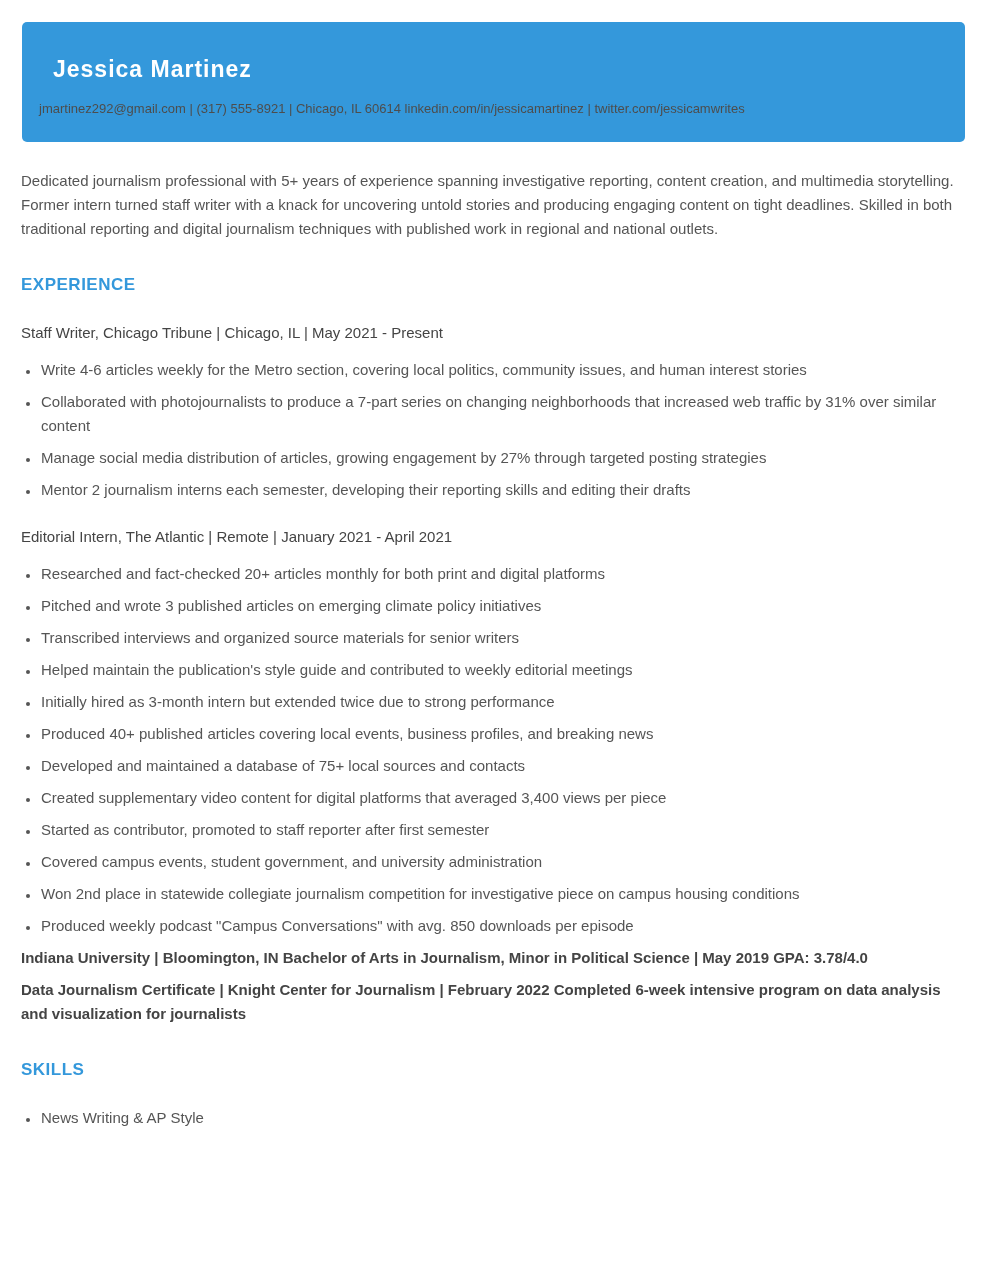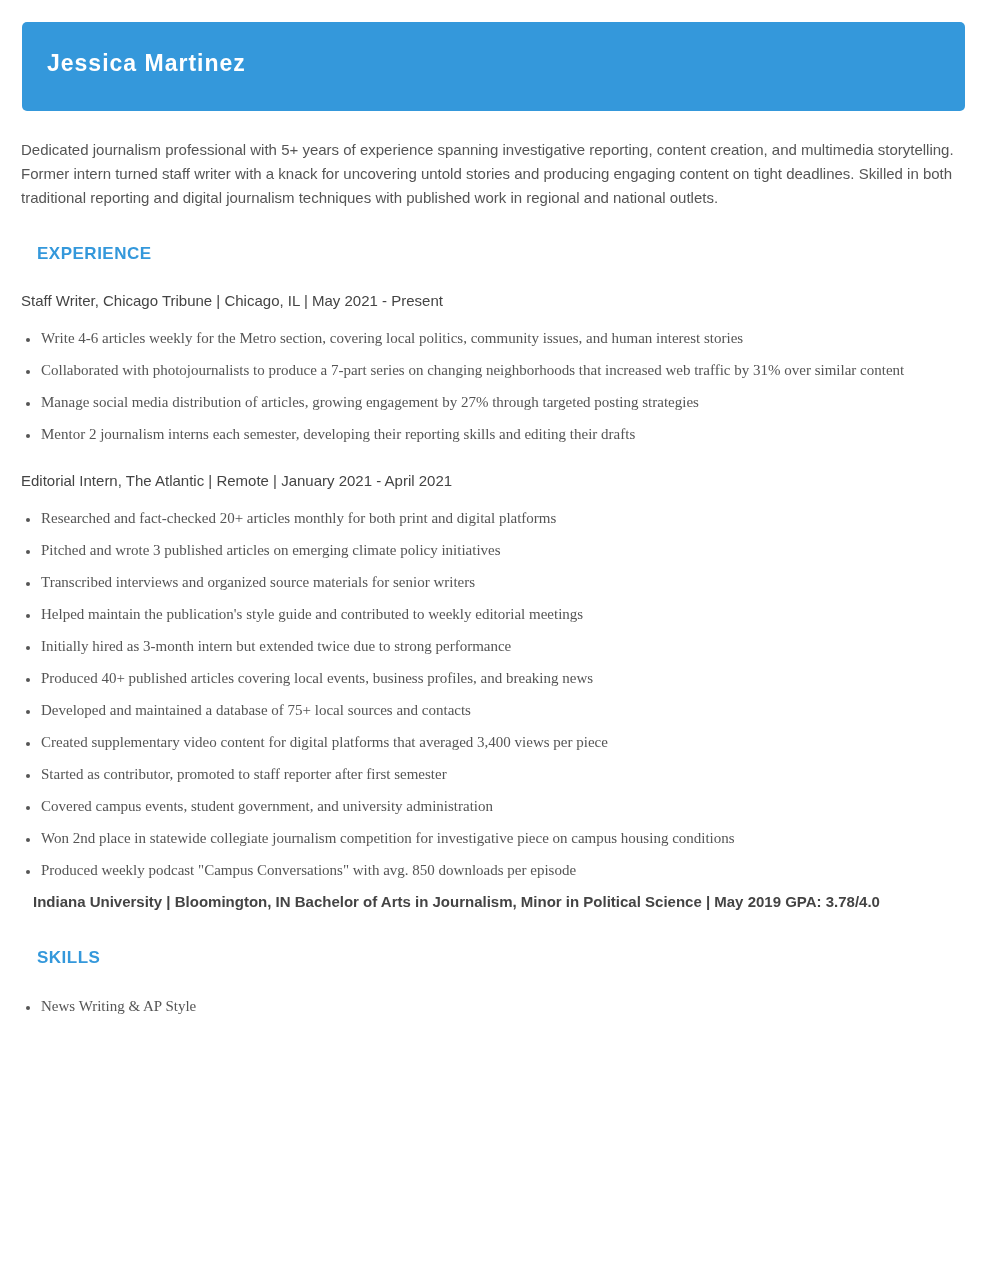--- a/index.html
+++ b/index.html
@@ -15,21 +15,21 @@
   }
   .page { padding: 22px 23px 0 21px; }
 
   .header {
     background: #3498db;
     border-radius: 5px;
     padding: 20px 17px 25px 17px;
     margin: 0 1px 27px 1px;
   }
   .header h1 {
-    margin: 8px;
+    margin: 14px;
     color: #ffffff;
     font-size: 23px;
     font-weight: bold;
     letter-spacing: 1px;
     line-height: 1.2;
   }
   .header .contact {
     margin: 17px 0 0 0;
     color: #4d4d4d;
     font-size: 13px;
@@ -40,60 +40,60 @@
     margin: 0;
     line-height: 24px;
     font-size: 15px;
   }
 
   h2.section {
     color: #3498db;
     font-size: 17px;
     font-weight: bold;
     letter-spacing: 0.5px;
-    margin: 34px 0 26px 16px;
+    margin: 34px 0 26px 0;
     line-height: 1.2;
   }
 
   h3.job-title {
     color: #444444;
     font-size: 15px;
     font-weight: normal;
     margin: 24px 0 14px 0;
     line-height: 22px;
   }
 
   ul.bullets {
     margin: 0;
     padding: 0 0 0 19px;
     list-style: disc;
   }
   ul.bullets li {
     line-height: 24px;
     margin: 0 0 8px 0;
     padding-left: 1px;
-    font-family: Liberation Serif, serif;
   }
   ul.bullets li::marker { color: #555555; font-size: 12px; }
 
   p.edu-entry {
     font-weight: bold;
     color: #444444;
     line-height: 24px;
-    margin: 0 0 8px 12px;
+    margin: 0 0 8px 0;
     font-size: 15px;
   }
 </style>
 </head>
 <body>
 
 <div class="page">
 
   <header class="header">
     <h1>Jessica Martinez</h1>
+    <p class="contact">jmartinez292@gmail.com | (317) 555-8921 | Chicago, IL 60614 linkedin.com/in/jessicamartinez | twitter.com/jessicamwrites</p>
   </header>
 
   <p class="summary">Dedicated journalism professional with 5+ years of experience spanning investigative reporting, content creation, and multimedia storytelling. Former intern turned staff writer with a knack for uncovering untold stories and producing engaging content on tight deadlines. Skilled in both traditional reporting and digital journalism techniques with published work in regional and national outlets.</p>
 
   <h2 class="section">EXPERIENCE</h2>
 
   <div>
     <h3 class="job-title">Staff Writer, Chicago Tribune | Chicago, IL | May 2021 - Present</h3>
     <ul class="bullets">
       <li>Write 4-6 articles weekly for the Metro section, covering local politics, community issues, and human interest stories</li>
@@ -125,20 +125,21 @@
   <div>
     <ul class="bullets">
       <li>Started as contributor, promoted to staff reporter after first semester</li>
       <li>Covered campus events, student government, and university administration</li>
       <li>Won 2nd place in statewide collegiate journalism competition for investigative piece on campus housing conditions</li>
       <li>Produced weekly podcast "Campus Conversations" with avg. 850 downloads per episode</li>
     </ul>
   </div>
 
   <p class="edu-entry">Indiana University | Bloomington, IN Bachelor of Arts in Journalism, Minor in Political Science | May 2019 GPA: 3.78/4.0</p>
+  <p class="edu-entry">Data Journalism Certificate | Knight Center for Journalism | February 2022 Completed 6-week intensive program on data analysis and visualization for journalists</p>
 
   <h2 class="section">SKILLS</h2>
   <ul class="bullets">
     <li>News Writing &amp; AP Style</li>
 
   </ul>
 
 </div>
 
 </body></html>

